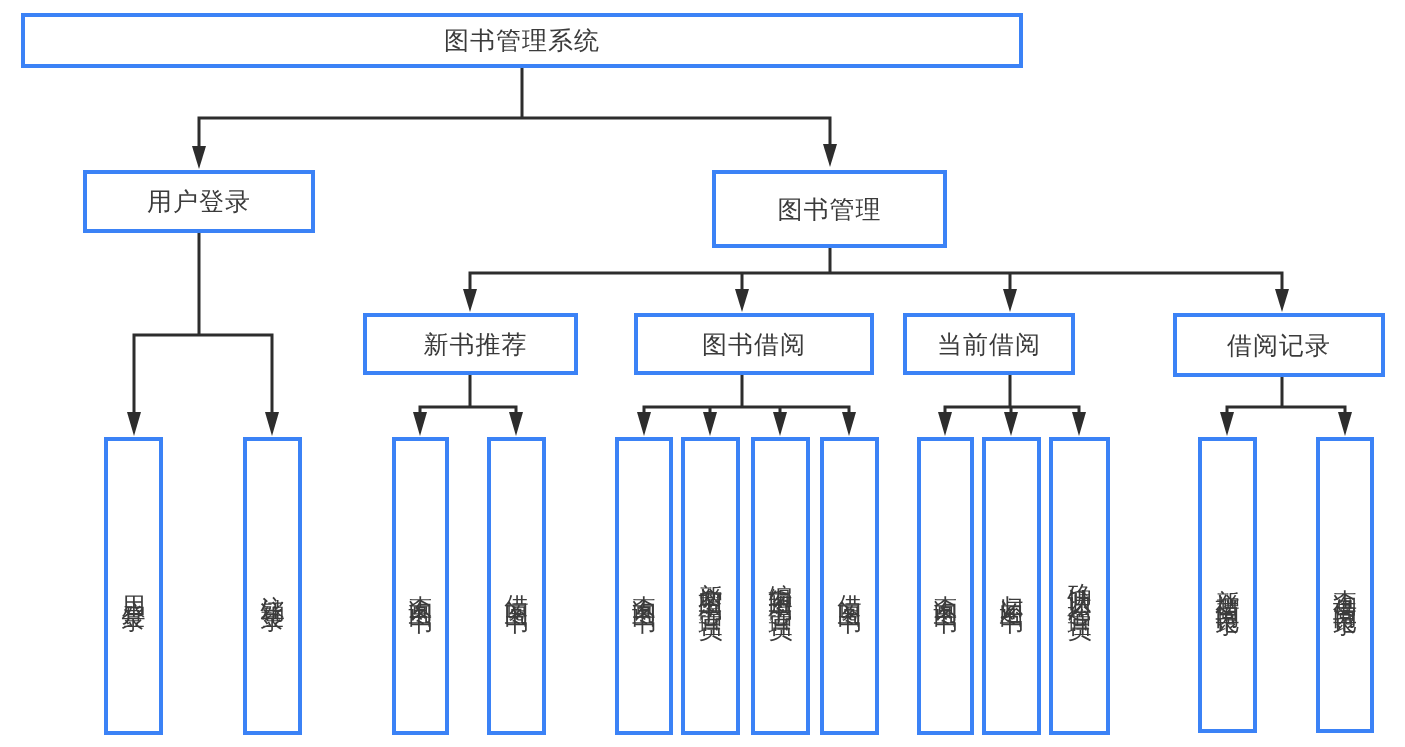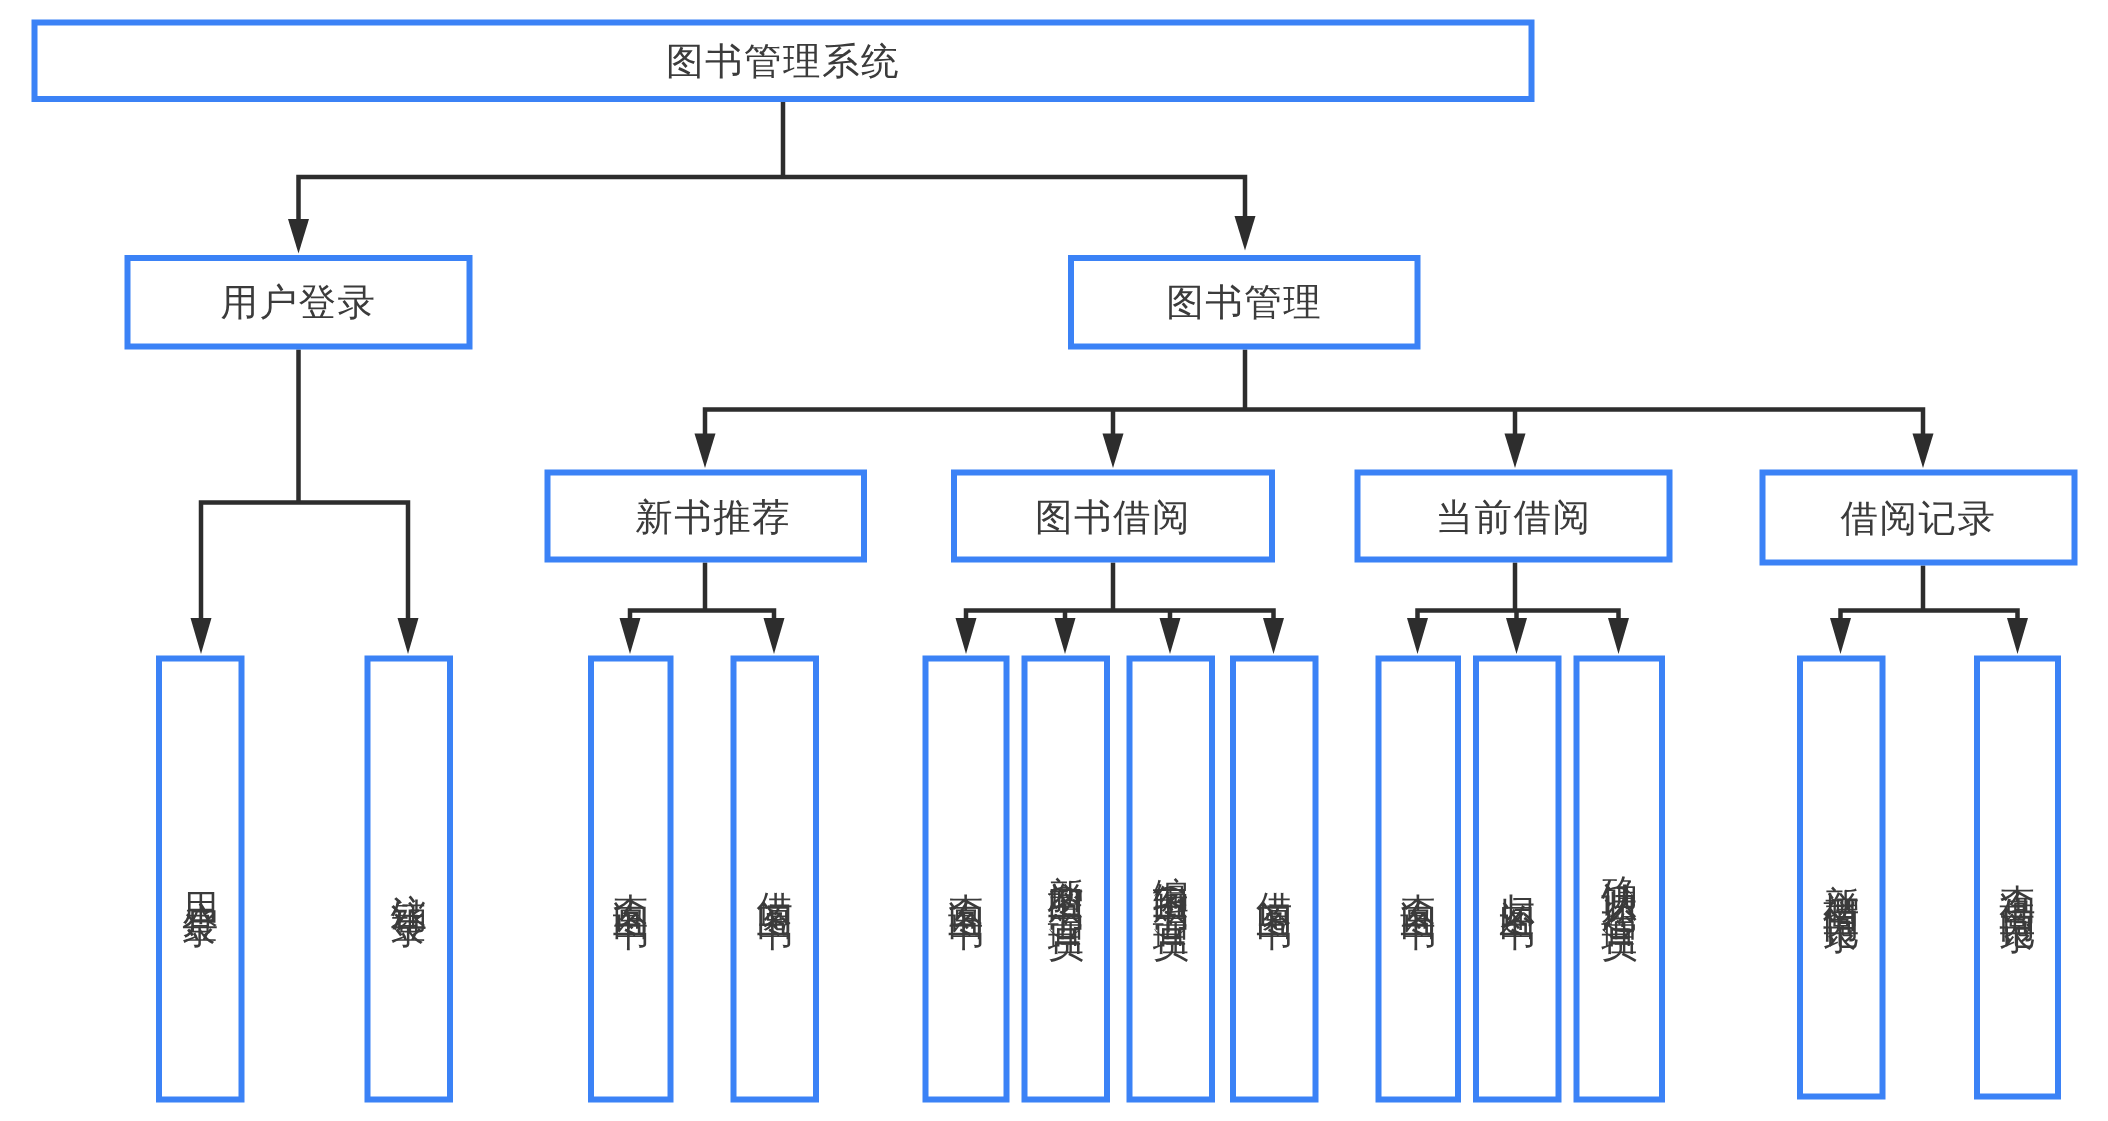--- a/index.html
+++ b/index.html
@@ -103,25 +103,25 @@
       <polygon points="1072,412 1086,412 1079,436"></polygon>
 
       <polygon points="1220,412 1234,412 1227,436"></polygon>
       <polygon points="1338,412 1352,412 1345,436"></polygon>
     </g>
   </svg>
 
   <div class="box h-label" style="left:21px; top:13px; width:1002px; height:55px;">图书管理系统</div>
 
   <div class="box h-label" style="left:83px; top:170px; width:232px; height:63px;">用户登录</div>
-  <div class="box h-label" style="left:712px; top:170px; width:235px; height:63px;">图书管理</div>
+  <div class="box h-label" style="left:712px; top:170px; width:235px; height:78px;">图书管理</div>
 
   <div class="box h-label" style="left:363px; top:313px; width:215px; height:62px;padding-left:10px;">新书推荐</div>
-  <div class="box h-label" style="left:634px; top:313px; width:216px; height:62px;">图书借阅</div>
-  <div class="box h-label" style="left:903px; top:313px; width:212px; height:62px;">当前借阅</div>
+  <div class="box h-label" style="left:634px; top:313px; width:240px; height:62px;">图书借阅</div>
+  <div class="box h-label" style="left:903px; top:313px; width:172px; height:62px;">当前借阅</div>
   <div class="box h-label" style="left:1173px; top:313px; width:212px; height:64px;">借阅记录</div>
 
   <div class="box leaf" style="left:104px; top:437px; width:59px; height:298px;">用户登录</div>
   <div class="box leaf" style="left:243px; top:437px; width:59px; height:298px;">注销登录</div>
 
   <div class="box leaf" style="left:392px; top:437px; width:57px; height:298px;">查询图书</div>
   <div class="box leaf" style="left:487px; top:437px; width:59px; height:298px;">借阅图书</div>
 
   <div class="box leaf" style="left:615px; top:437px; width:58px; height:298px;">查询图书</div>
   <div class="box leaf" style="left:681px; top:437px; width:59px; height:298px;">新增图书（管理员）</div>

